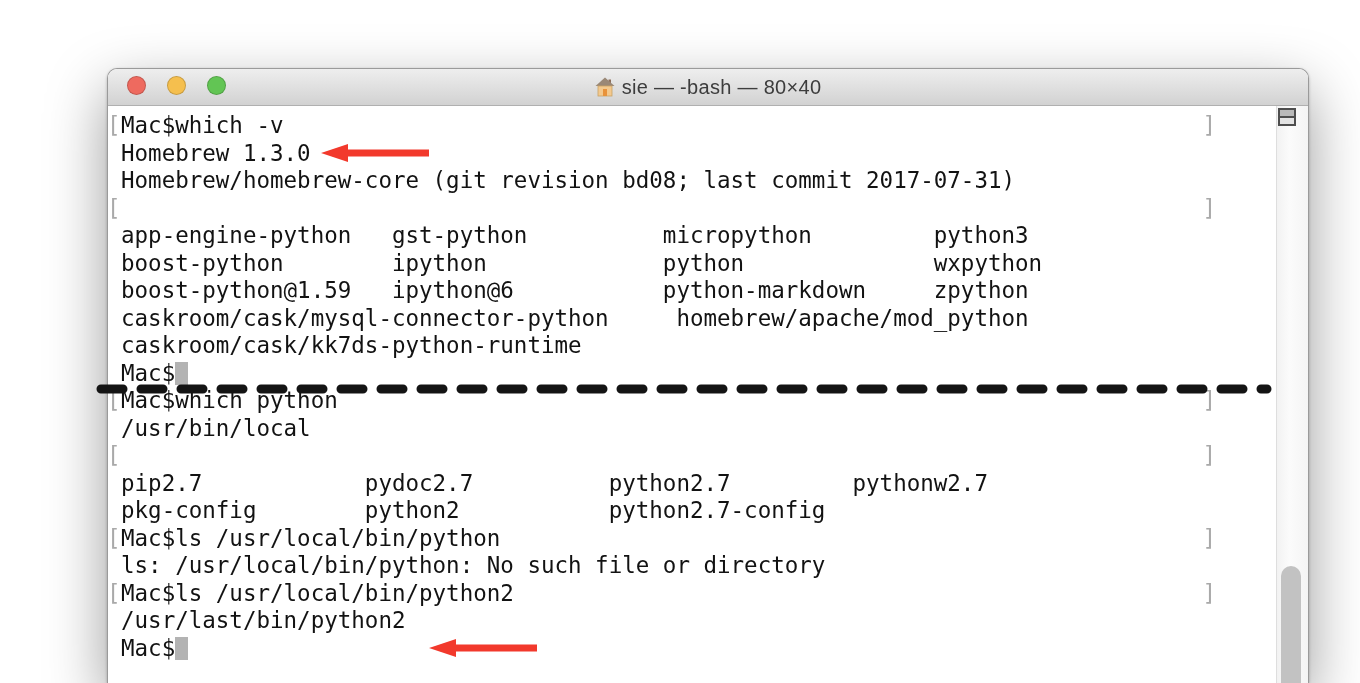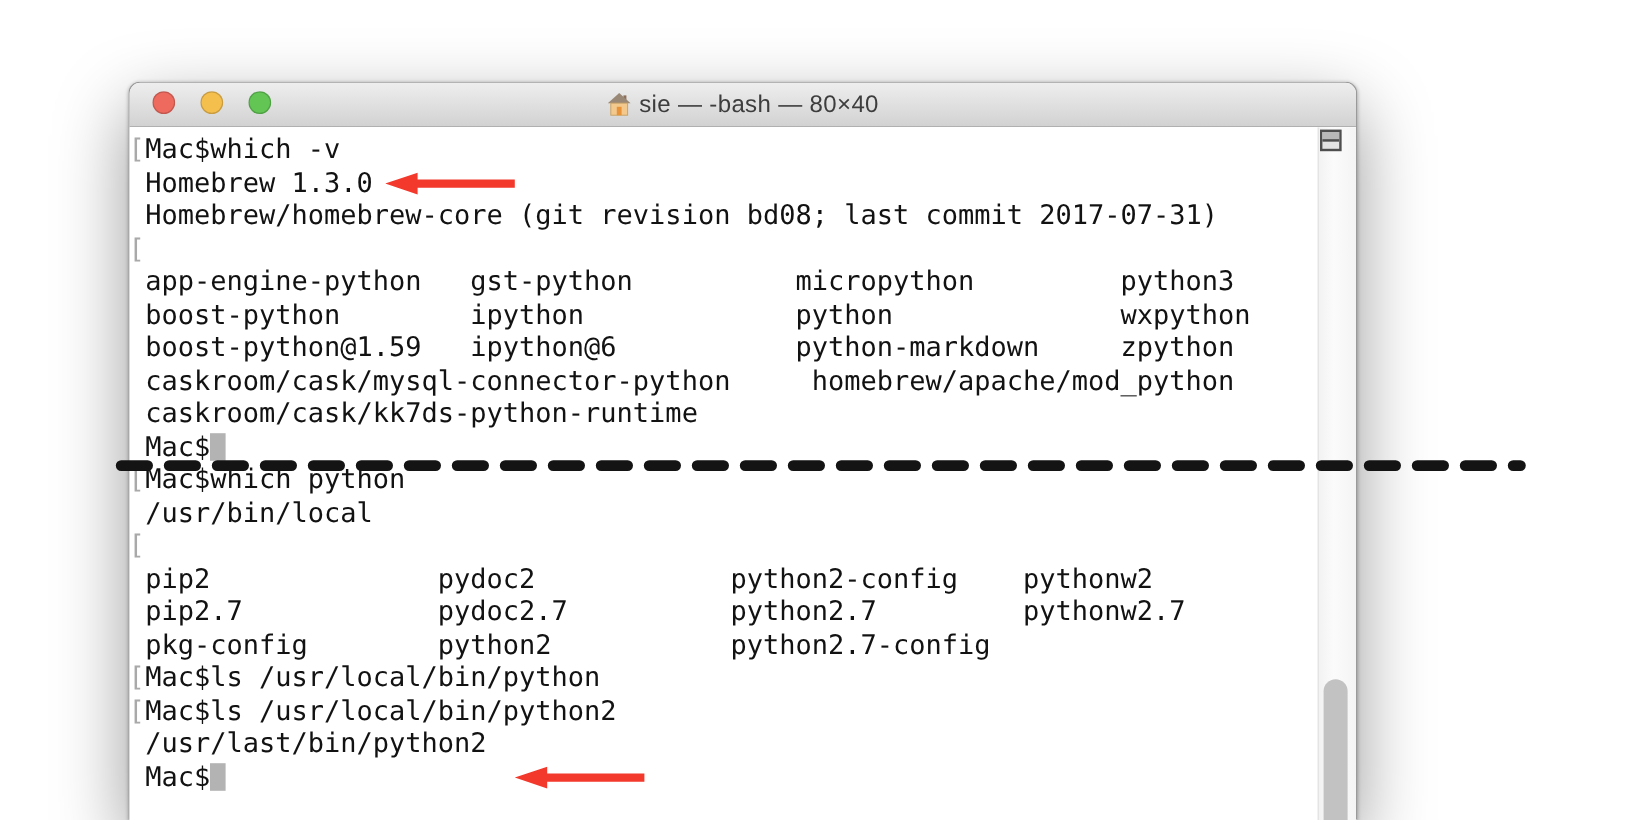--- a/index.html
+++ b/index.html
@@ -5,21 +5,21 @@
   html, body {
     margin: 0; padding: 0;
     width: 1360px; height: 683px;
     overflow: hidden;
     background: #ffffff;
     font-family: "Liberation Sans", sans-serif;
   }
   .window {
     position: absolute;
     left: 107px; top: 68px;
-    width: 1024px; height: 615px;
+    width: 1202px; height: 615px;
     border: 1px solid #9a9a9a;
     border-bottom: none;
     border-radius: 10px 10px 0 0;
     box-shadow: 0 22px 60px rgba(0,0,0,0.40), 0 1px 3px rgba(0,0,0,0.25);
     background: #ffffff;
     box-sizing: border-box;
   }
   .titlebar {
     position: relative;
     height: 37px;
@@ -136,24 +136,24 @@
         <div class="tl"><span class="mk mkl">[</span><span class="mk mkr">]</span></div>
         <div class="tl"><span class="tx">app-engine-python   gst-python          micropython         python3</span></div>
         <div class="tl"><span class="tx">boost-python        ipython             python              wxpython</span></div>
         <div class="tl"><span class="tx">boost-python@1.59   ipython@6           python-markdown     zpython</span></div>
         <div class="tl"><span class="tx">caskroom/cask/mysql-connector-python     homebrew/apache/mod_python</span></div>
         <div class="tl"><span class="tx">caskroom/cask/kk7ds-python-runtime</span></div>
         <div class="tl"><span class="tx">Mac$</span><span class="cur"></span></div>
         <div class="tl"><span class="mk mkl">[</span><span class="tx">Mac$which python</span><span class="mk mkr">]</span></div>
         <div class="tl"><span class="tx">/usr/bin/local</span></div>
         <div class="tl"><span class="mk mkl">[</span><span class="mk mkr">]</span></div>
-        <div class="tl"><span class="tx">pip2              pydoc2            python2-config    pythonw2</span></div>
         <div class="tl"><span class="tx">pip2.7            pydoc2.7          python2.7         pythonw2.7</span></div>
         <div class="tl"><span class="tx">pkg-config        python2           python2.7-config</span></div>
         <div class="tl"><span class="mk mkl">[</span><span class="tx">Mac$ls /usr/local/bin/python</span><span class="mk mkr">]</span></div>
+        <div class="tl"><span class="tx">ls: /usr/local/bin/python: No such file or directory</span></div>
         <div class="tl"><span class="mk mkl">[</span><span class="tx">Mac$ls /usr/local/bin/python2</span><span class="mk mkr">]</span></div>
         <div class="tl"><span class="tx">/usr/last/bin/python2</span></div>
         <div class="tl"><span class="tx">Mac$</span><span class="cur"></span></div>
       </div>
     <div class="scrolltrack">
       <div class="splitbtn">
         <div class="half-top"></div>
       </div>
       <div class="thumb"></div>
     </div>

